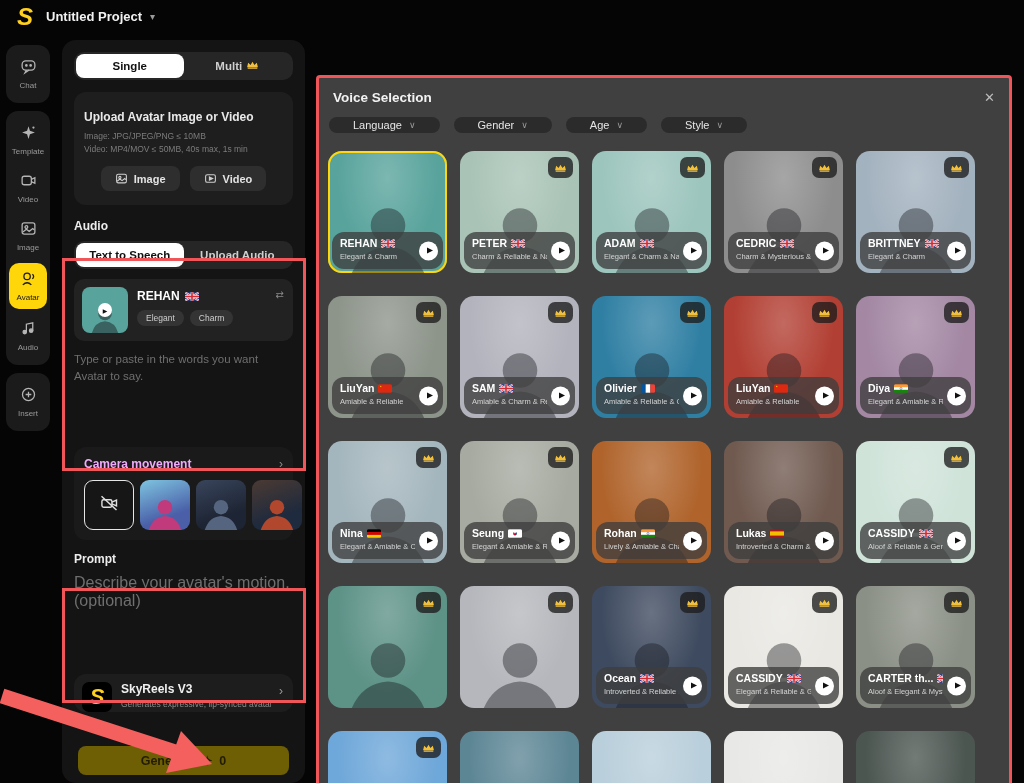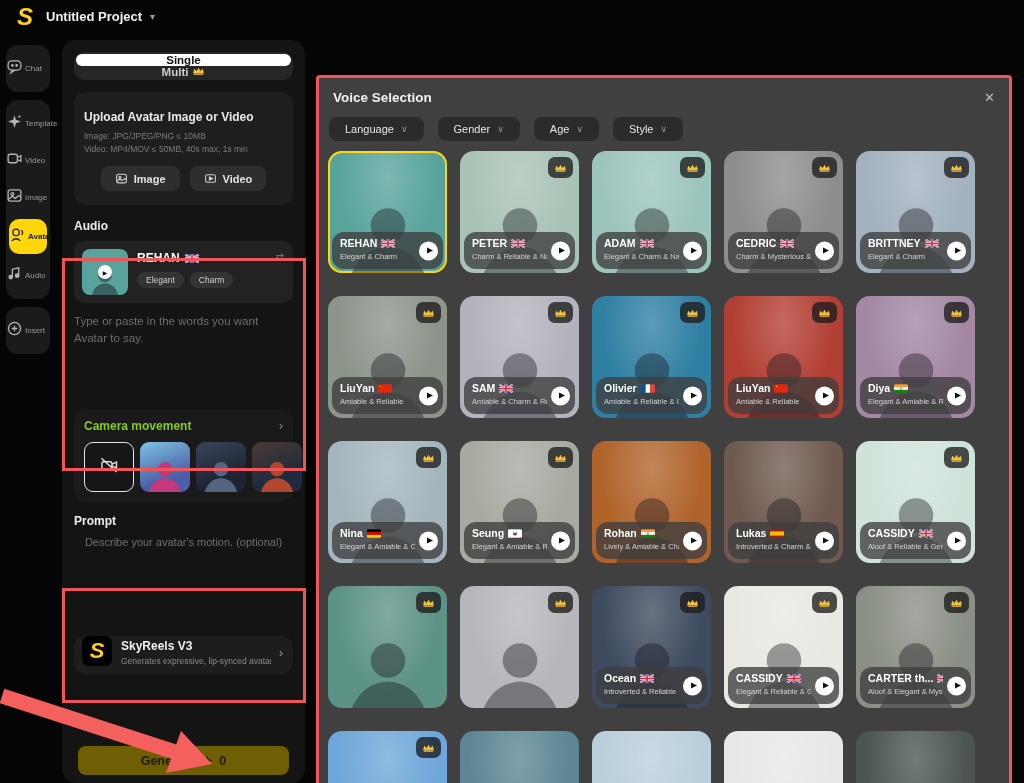--- a/index.html
+++ b/index.html
@@ -11,33 +11,33 @@
   .topbar { position:absolute; left:0; top:0; width:1024px; height:38px; }
   .logo { position:absolute; left:12px; top:4px; width:26px; height:26px; color:#ffd020;
           font-weight:900; font-size:24px; font-style:italic; line-height:26px; text-align:center; }
   .project { position:absolute; left:46px; top:9px; display:flex; align-items:center; gap:8px; cursor:default;justify-content:center; }
   .project .name { color:#f2f2f2; font-size:13px; font-weight:bold; }
   .project .chev { color:#9a9a9a; font-size:10px; }
 
   
   .rail { position:absolute; left:6px; top:45px; width:44px; display:flex; flex-direction:column; gap:8px; }
   .rail-pill { background:#1b1b1b; border-radius:12px; padding:6px 0; display:flex; flex-direction:column; gap:2px; }
-  .rail-item { display:flex; align-items:center; gap:2px; padding:7px 0; border-radius:10px; }
+  .rail-item { display:flex; flex-direction:column; align-items:center; gap:2px; padding:7px 0; border-radius:10px; }
   .rail-item svg { width:17px; height:17px; }
   .rail-item .lbl { font-size:8px; color:#9a9a9a; }
   .rail-item.active { background:#ffd60a; margin:2px 3px; padding:7px 0; }
-  .rail-item.active .lbl { color:#1a1a1a; font-weight:bold; }
+  .rail-item.active .lbl { color:#1a1a1a; font-weight:normal; }
 
   
   .panel { position:absolute; left:62px; top:40px; width:243px; height:743px; background:#141414;
            border-radius:14px; padding:12px; overflow:hidden; }
   .panel-head { display:flex; justify-content:space-between; align-items:center; margin-bottom:12px; }
   .panel-title { color:#f0f0f0; font-size:14px; font-weight:bold; }
   .collapse { color:#8a8a8a; font-size:12px; }
-  .seg { background:#262626; border-radius:10px; display:flex; height:28px; padding:2px; margin-bottom:12px;flex-direction:column; }
+  .seg { background:#262626; border-radius:10px; display:flex; height:28px; padding:2px; margin-bottom:12px; }
   .seg .seg-btn { flex:1; display:flex; align-items:center; justify-content:center; gap:4px;
                   border-radius:8px; font-size:11.5px; font-weight:bold; color:#cfcfcf; }
   .seg .seg-btn.on { background:#fff; color:#111; }
   .seg .crown-s svg { width:13px; height:10px; }
 
   .upload-card { background:#1e1e1e; border-radius:12px; padding:18px 10px 14px; text-align:left; margin-bottom:14px; }
   .upload-card .u-title { color:#e9e9e9; font-size:12px; font-weight:bold; margin-bottom:7px; }
   .upload-card .u-line { color:#7c7c7c; font-size:8.5px; margin-bottom:3px; }
   .upload-btns { display:flex; justify-content:center; gap:10px; margin-top:12px; }
   .upload-btn { background:#2e2e2e; border-radius:8px; padding:6px 14px; display:flex; align-items:center; gap:6px;
@@ -52,49 +52,49 @@
        display:flex; align-items:center; justify-content:center; }
   .voice-meta { display:flex; flex-direction:column; gap:7px; padding-top:2px; }
   .voice-name-row { display:flex; align-items:center; gap:5px; color:#fff; font-size:12px; font-weight:bold; }
   .tag-row { display:flex; gap:6px; }
   .tag { background:#343434; color:#cfcfcf; border-radius:9px; font-size:8.5px; padding:3px 9px; }
   .swap-ic { position:absolute; right:9px; top:10px; color:#8a8a8a; font-size:10px; }
   .tts-text { color:#6f6f6f; font-size:11.5px; line-height:1.45; min-height:86px; }
 
   .camera-card { background:#1a1a1a; border-radius:12px; padding:10px; margin:10px 0 12px; }
   .camera-head { display:flex; justify-content:space-between; align-items:center; margin-bottom:9px; }
-  .camera-head .lbl { color:#84cc16; font-size:12px; font-weight:bold; }
+  .camera-head .lbl { color:#f0abfc; font-size:12px; font-weight:bold; }
   .camera-head .chev { color:#8a8a8a; font-size:12px; }
   .cam-thumbs { display:flex; gap:6px; }
   .cam-thumb { width:50px; height:50px; border-radius:9px; overflow:hidden; position:relative; background:#222; flex:none; }
   .cam-thumb.none { border:1.5px solid #e6e6e6; background:#161616; display:flex; align-items:center; justify-content:center; }
   .cam-thumb.none svg { width:20px; height:20px; }
 
   .prompt-sec { margin-top:6px; min-height:108px; }
-  .prompt-text { color:#6f6f6f; font-size:11px;text-align:center; }
-
-  .model-row { background:#1d1d1d; border-radius:12px; padding:8px; display:flex; gap:9px; align-items:flex-end;
+  .prompt-text { color:#6f6f6f; font-size:16px; }
+
+  .model-row { background:#1d1d1d; border-radius:12px; padding:8px; display:flex; gap:9px; align-items:flex-start;
                margin-top:14px; height:38px; overflow:hidden; position:relative; }
   .model-thumb { width:30px; height:30px; border-radius:7px; background:#000; color:#ffd020; font-weight:900;
                  font-style:italic; font-size:22px; line-height:30px; text-align:center; flex:none; overflow:hidden; }
   .model-name { color:#f0f0f0; font-size:12px; font-weight:bold; }
   .model-desc { color:#8a8a8a; font-size:8.5px; margin-top:3px; white-space:nowrap; overflow:hidden; width:150px; }
   .model-chev { position:absolute; right:10px; top:10px; color:#9a9a9a; font-size:12px; }
   .generate-btn { position:absolute; left:16px; right:16px; bottom:8px; height:29px; background:#6e5f04;
                   border-radius:8px; display:flex; align-items:center; justify-content:center; gap:7px;
                   color:#221d02; font-size:12.5px; font-weight:bold; }
 
   
   .modal { position:absolute; left:316px; top:40px; width:696px; height:739px; background:#404040;
            border:3px solid #f0555a; border-radius:4px; overflow:hidden;margin-top:35px; }
   .modal-head { display:flex; justify-content:space-between; align-items:center; padding:12px 14px 4px; }
   .modal-title { color:#f2f2f2; font-size:13.5px; font-weight:bold; }
   .modal-close { color:#bdbdbd; font-size:13px; }
   .filters { display:flex; gap:14px; padding:8px 10px 2px; }
-  .filter-pill { background:#2b2b2b; border-radius:8px; height:24px; padding:0 16px; display:flex;
+  .filter-pill { background:#2b2b2b; border-radius:8px; height:16px; padding:0 24px; display:flex;
                  align-items:center; gap:7px; color:#e6e6e6; font-size:11px; }
   .filter-pill .chev { color:#9a9a9a; font-size:9px; }
 
   .grid { position:absolute; left:9px; top:73px; width:680px; display:grid;
           grid-template-columns:repeat(5,119px); grid-auto-rows:122px; column-gap:13px; row-gap:23px; }
   .card { border-radius:14px; position:relative; overflow:hidden; }
   .card.sel { outline:2px solid #ffd60a; outline-offset:-2px; }
   .card .shine { position:absolute; inset:0; background:radial-gradient(ellipse at 50% 22%, rgba(255,255,255,0.22), rgba(0,0,0,0) 60%); }
   .card .sil { position:absolute; left:50%; bottom:-2px; transform:translateX(-50%); width:96px; height:86px; }
   .crown-badge { position:absolute; top:6px; right:6px; width:25px; height:21px; background:rgba(28,28,28,0.78);
@@ -225,20 +225,28 @@
               <rect x="3" y="5" width="18" height="14" rx="3"></rect>
               <path d="M10 9 l6 3 -6 3 Z" fill="#cfcfcf"></path>
             </svg>
           <span>Video</span>
         </div>
       </div>
     </div>
 
     <div>
       <div class="sec-label">Audio</div>
+      <div class="seg" style="margin-bottom:10px;">
+        <div class="seg-btn on">
+            <span>Text to Speech</span>
+          </div>
+        <div class="seg-btn">
+            <span>Upload Audio</span>
+          </div>
+      </div>
 
       <div class="voice-row">
         <div class="voice-thumb">
           <svg style="position:absolute;left:50%;bottom:-2px;transform:translateX(-50%);width:40px;height:36px;" viewBox="0 0 100 100">
               <circle cx="50" cy="40" r="19" fill="rgba(20,20,25,0.45)"></circle>
               <path d="M12 100 Q20 64 50 62 Q80 64 88 100 Z" fill="rgba(20,20,25,0.45)"></path>
             </svg>
           <div class="mini-play">▶</div>
         </div>
         <div class="voice-meta">

